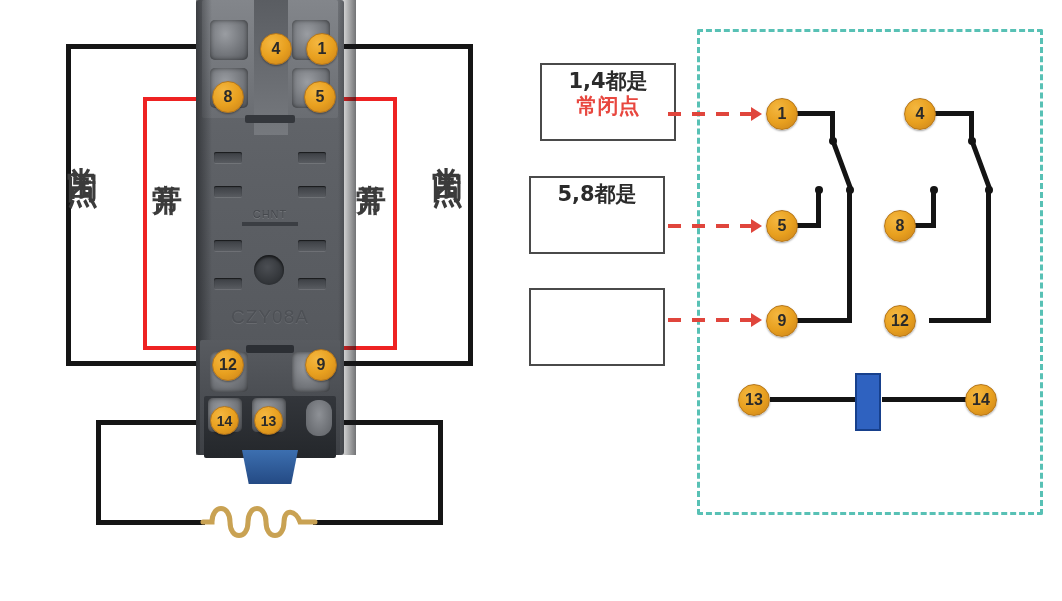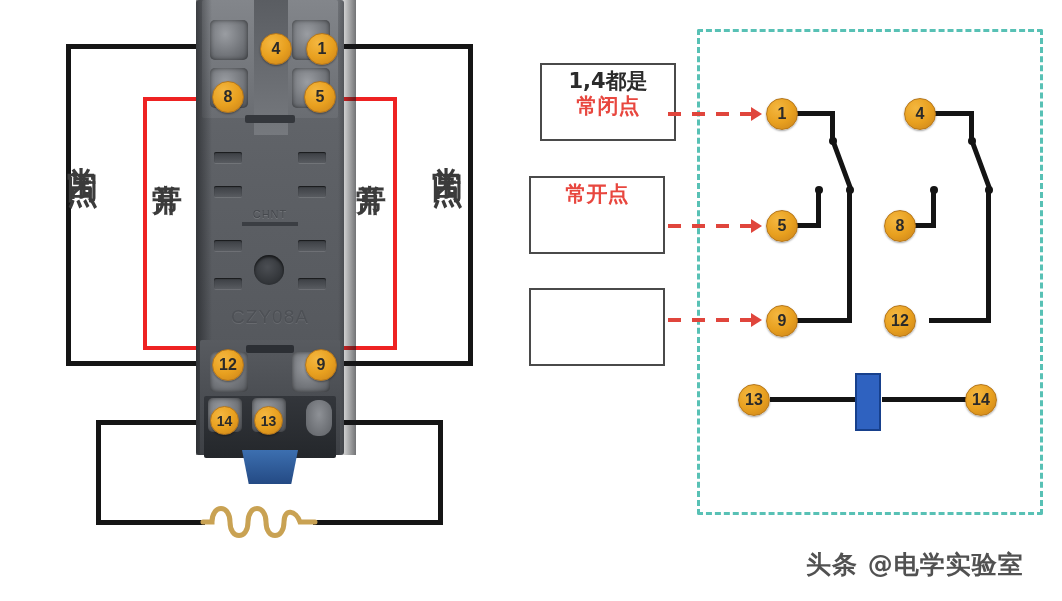--- a/index.html
+++ b/index.html
@@ -299,21 +299,21 @@
 
 
   <div id="dash-box" class="abs"></div>
 
   <div class="callout" style="left:529px; top:63px; width:136px; height:78px;margin-left:11px;">
     <div class="l1">1,4都是</div>
     <div class="l2">常闭点</div>
   </div>
 
   <div class="callout" style="left:529px; top:176px; width:136px; height:78px;">
-    <div class="l2">常开点</div>
+    <div class="l1">5,8都是</div>
   </div>
 
   <div class="callout" style="left:529px; top:288px; width:136px; height:78px;">
   </div>
 
   <div class="dashseg" style="left:668px; top:112px; width:13px;"></div>
   <div class="dashseg" style="left:692px; top:112px; width:13px;"></div>
   <div class="dashseg" style="left:716px; top:112px; width:13px;"></div>
   <div class="dashseg" style="left:740px; top:112px; width:13px;"></div>
   <div class="arrowhead" style="left:751px; top:107px;"></div>
@@ -379,15 +379,14 @@
   <div class="sch-wire" style="left:770px; top:397px; width:88px; height:5px;"></div>
   <div class="sch-wire" style="left:882px; top:397px; width:88px; height:5px;"></div>
   <div class="coil-rect" style="left:855px; top:373px;"></div>
   <div class="term" style="left:738px; top:384px;">
       <span>13</span>
     </div>
   <div class="term" style="left:965px; top:384px;">
       <span>14</span>
     </div>
 
-  <div id="watermark" class="abs">头条 @电学实验室</div>
 
 </div>
 
 </body></html>

